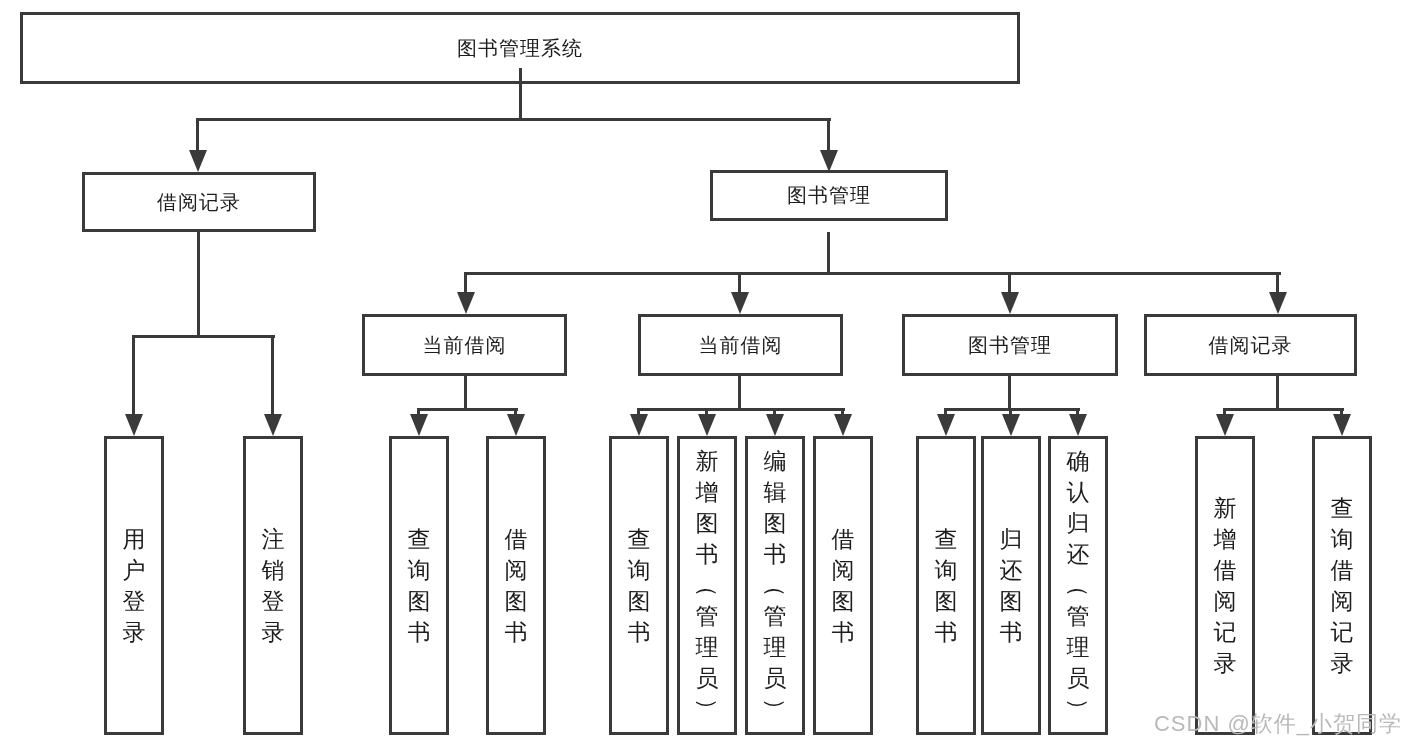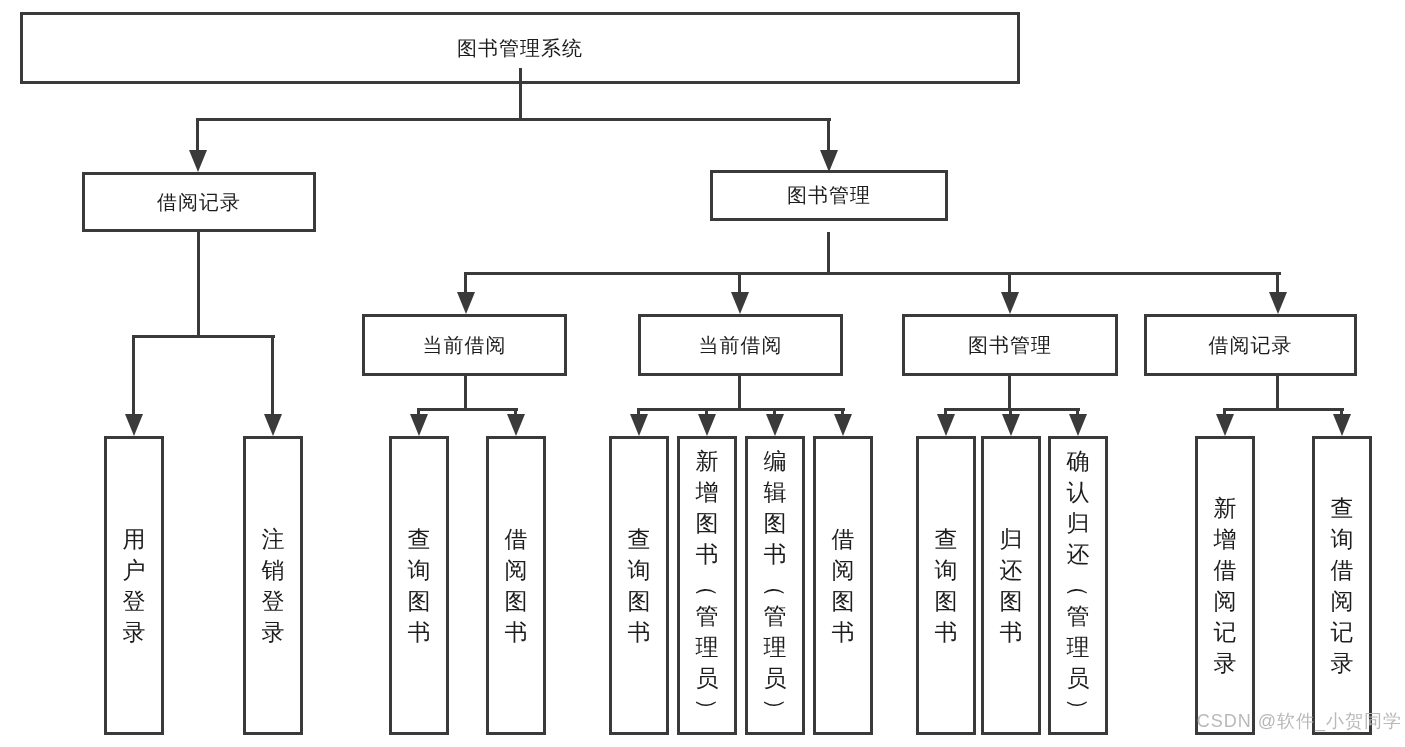--- a/index.html
+++ b/index.html
@@ -26,21 +26,21 @@
   .hline,.vline{position:absolute;background:#3a3a3a;}
   .hline{height:3px;}
   .vline{width:3px;}
   .arrow{
     position:absolute;width:0;height:0;
     border-left:9px solid transparent;border-right:9px solid transparent;
     border-top:22px solid #3a3a3a;
   }
   .watermark{
     position:absolute;top:709px;right:3px;
-    font-size:18px;color:#b9b9b9;letter-spacing:1px;white-space:nowrap;
+    font-size:22px;color:#b9b9b9;letter-spacing:1px;white-space:nowrap;
   }
 </style>
 </head>
 <body>
 
 <div class="box" style="left:20px;top:12px;width:1000px;height:72px">图书管理系统</div>
 
 <div class="box" style="left:82px;top:172px;width:234px;height:60px">借阅记录</div>
 
 <div class="box" style="left:710px;top:170px;width:238px;height:51px">图书管理</div>

